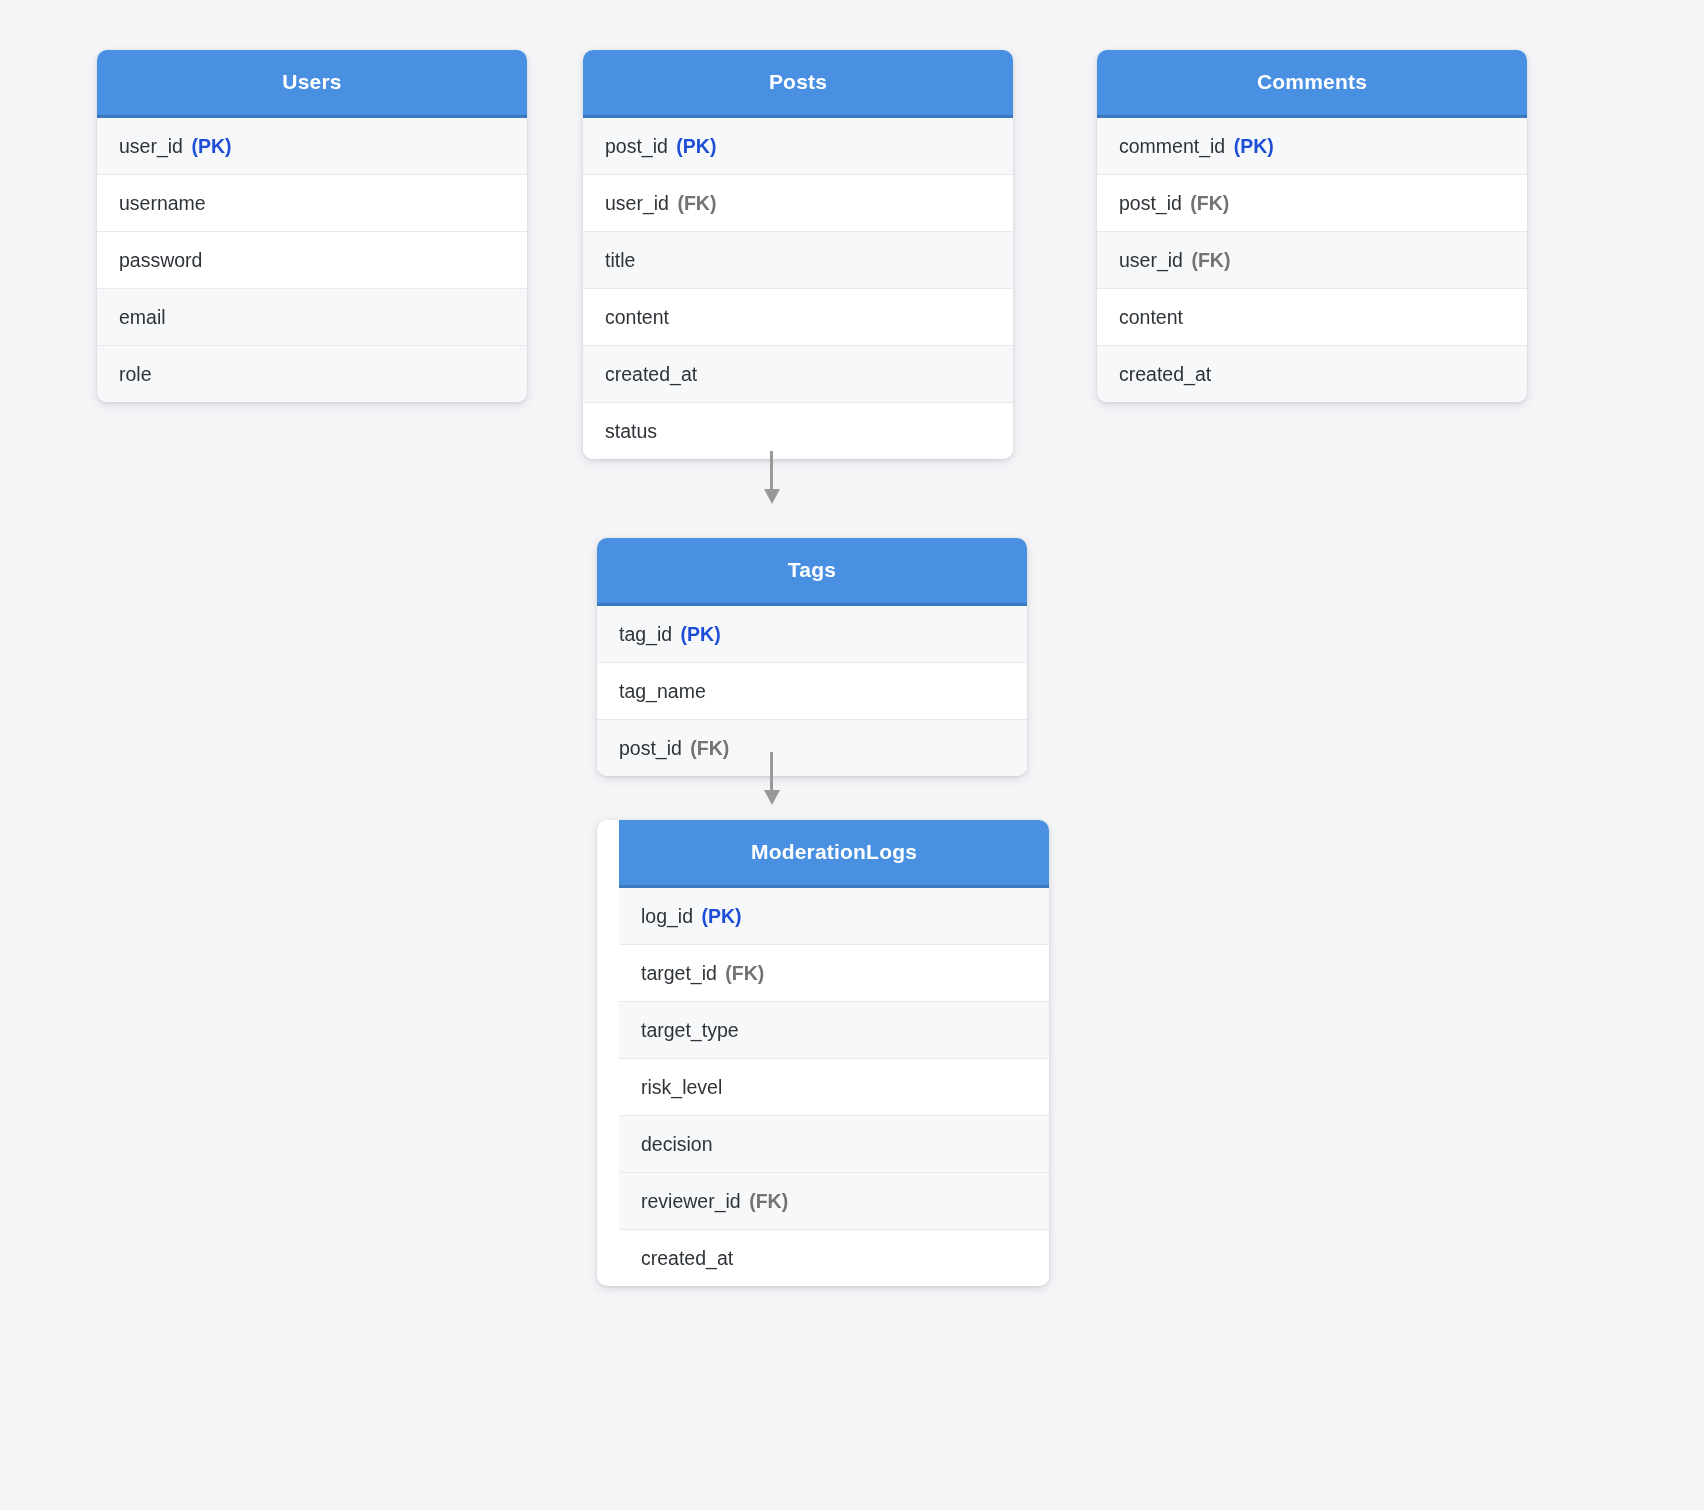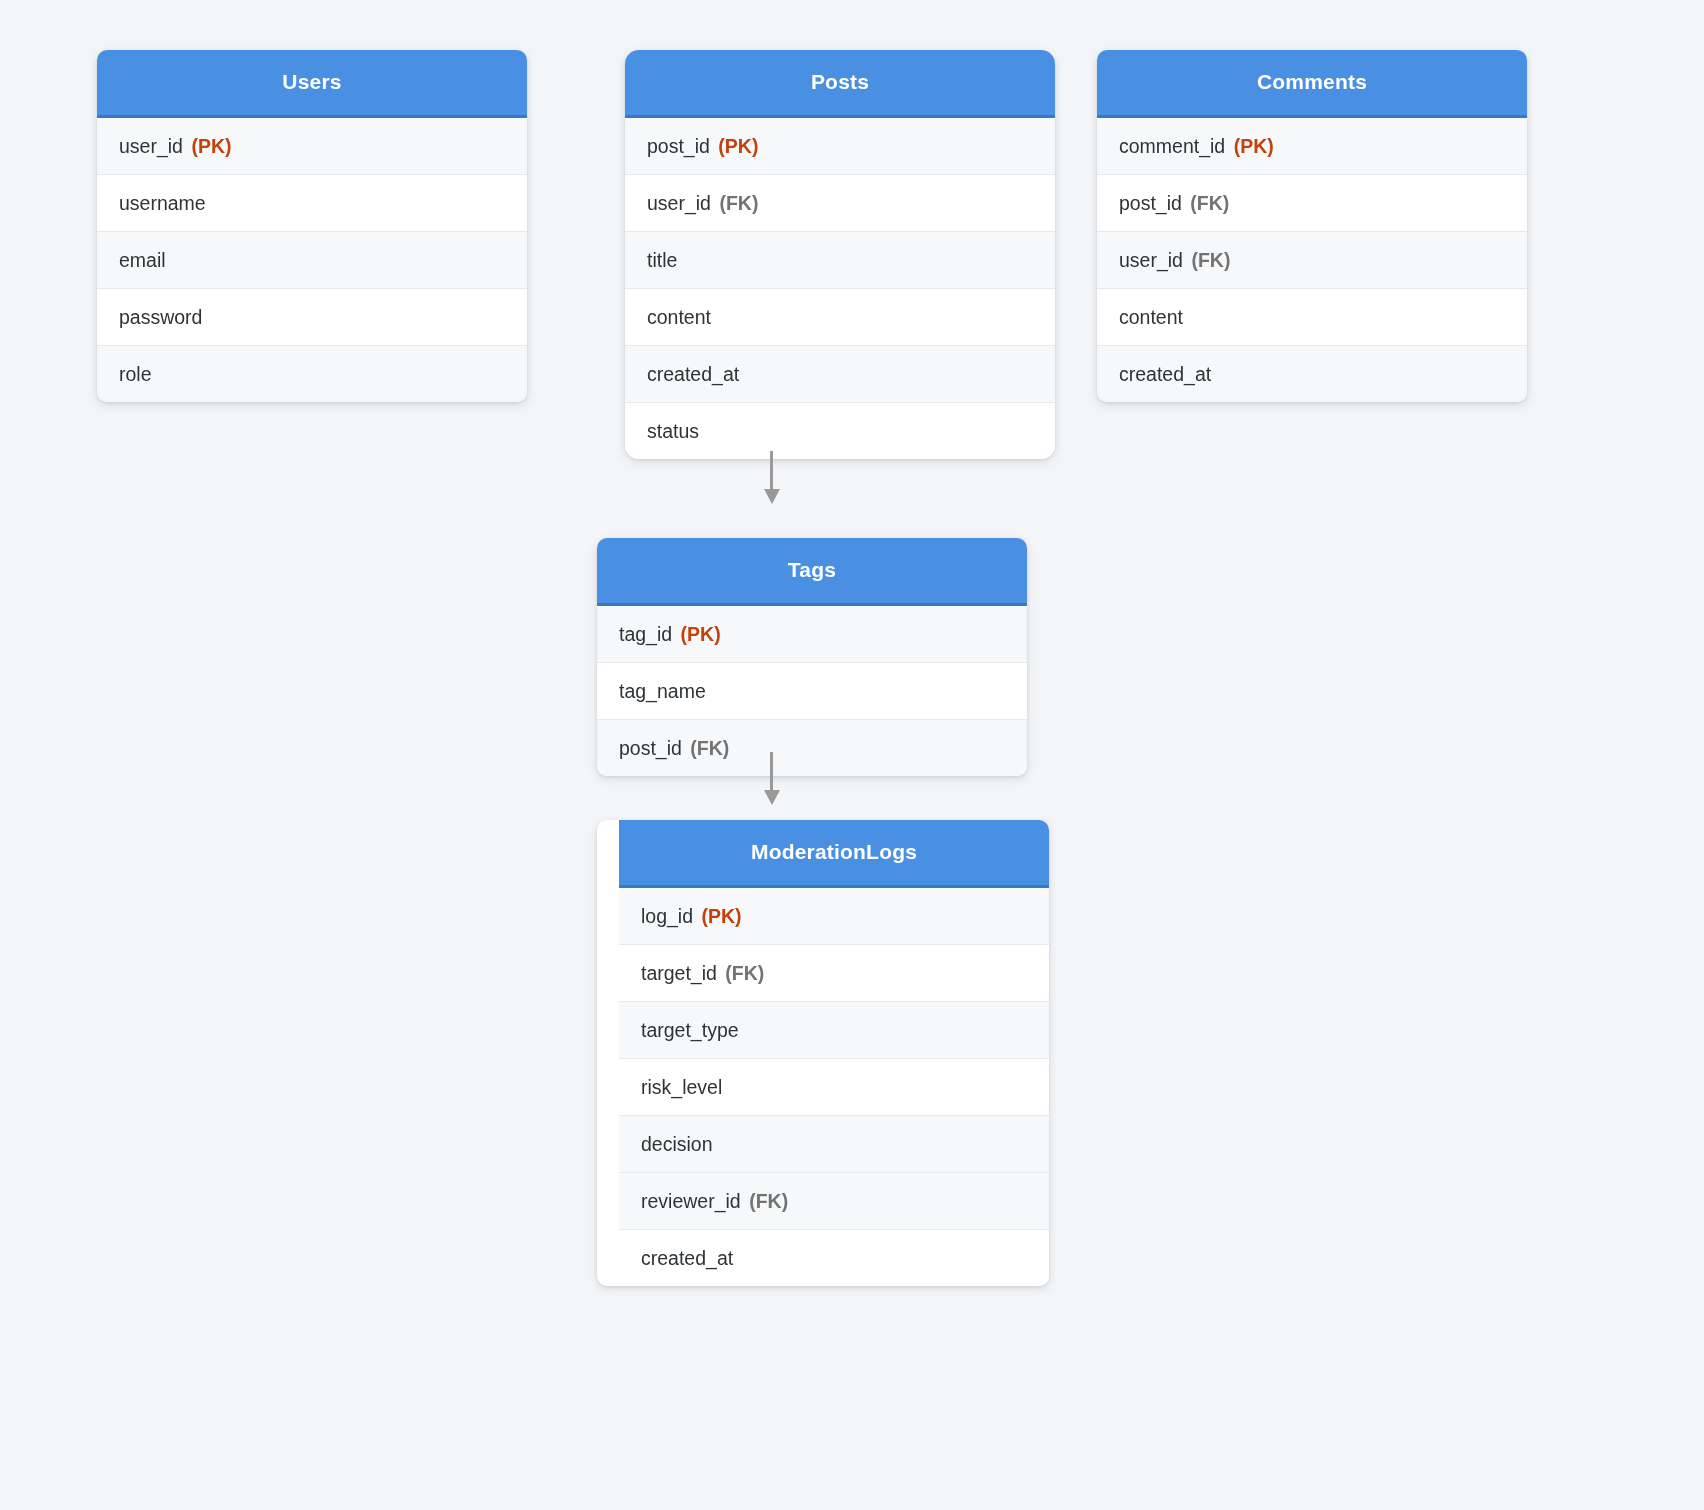--- a/index.html
+++ b/index.html
@@ -57,21 +57,21 @@
   .field-row.alt {
     background: #f7f8f9;
   }
   .field-row:last-child {
     border-bottom: none;
   }
   .key-tag {
     font-weight: bold;
     margin-left: 3px;
   }
-  .key-pk { color: #c2410c; }
+  .key-pk { color: #1d4ed8; }
   .key-fk { color: #737373; }
 
   
   .connector {
     position: absolute;
     pointer-events: none;
   }
   .conn-line {
     position: absolute;
     left: 0;
@@ -91,26 +91,26 @@
 </style>
 </head>
 <body>
 
 <div id="canvas">
     <div class="entity" style="left: 55px; top: 50px;">
       <div class="entity-header">Users</div>
       <div class="entity-fields">
         <div class="field-row alt"><span>user_id</span> <span class="key-tag key-pk">(PK)</span></div>
         <div class="field-row"><span>username</span></div>
+        <div class="field-row"><span>password</span></div>
         <div class="field-row alt"><span>email</span></div>
-        <div class="field-row"><span>password</span></div>
         <div class="field-row alt"><span>role</span></div>
       </div>
     </div>
-    <div class="entity" style="left: 583px; top: 50px; border-radius: 14px;">
+    <div class="entity" style="left: 541px; top: 50px;">
       <div class="entity-header">Posts</div>
       <div class="entity-fields">
         <div class="field-row alt"><span>post_id</span> <span class="key-tag key-pk">(PK)</span></div>
         <div class="field-row"><span>user_id</span> <span class="key-tag key-fk">(FK)</span></div>
         <div class="field-row alt"><span>title</span></div>
         <div class="field-row"><span>content</span></div>
         <div class="field-row alt"><span>created_at</span></div>
         <div class="field-row"><span>status</span></div>
       </div>
     </div>

